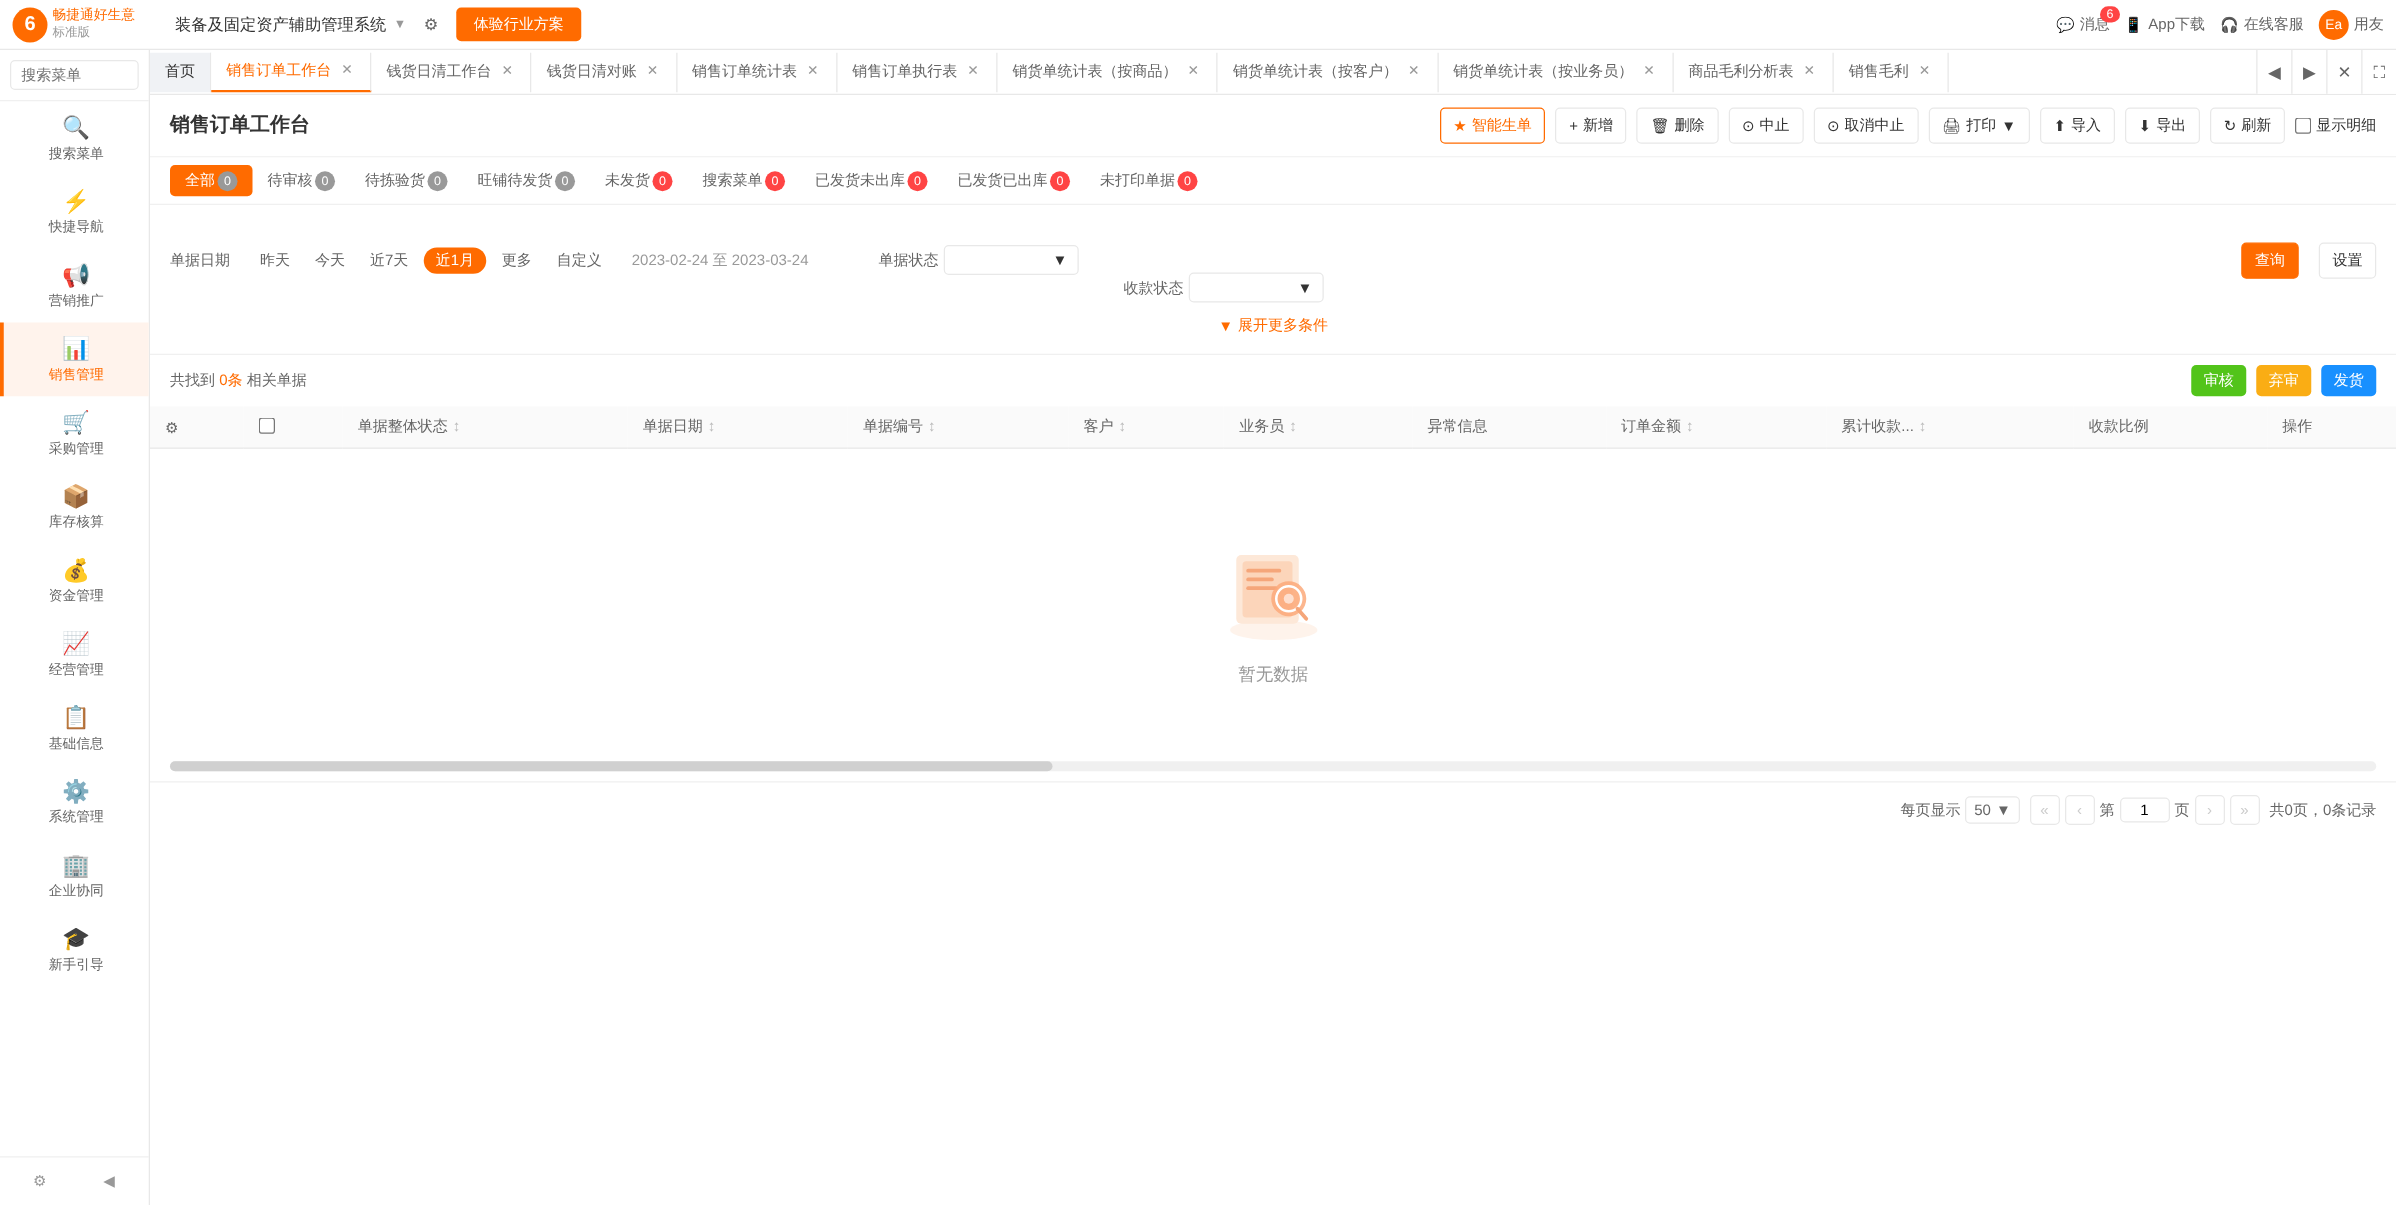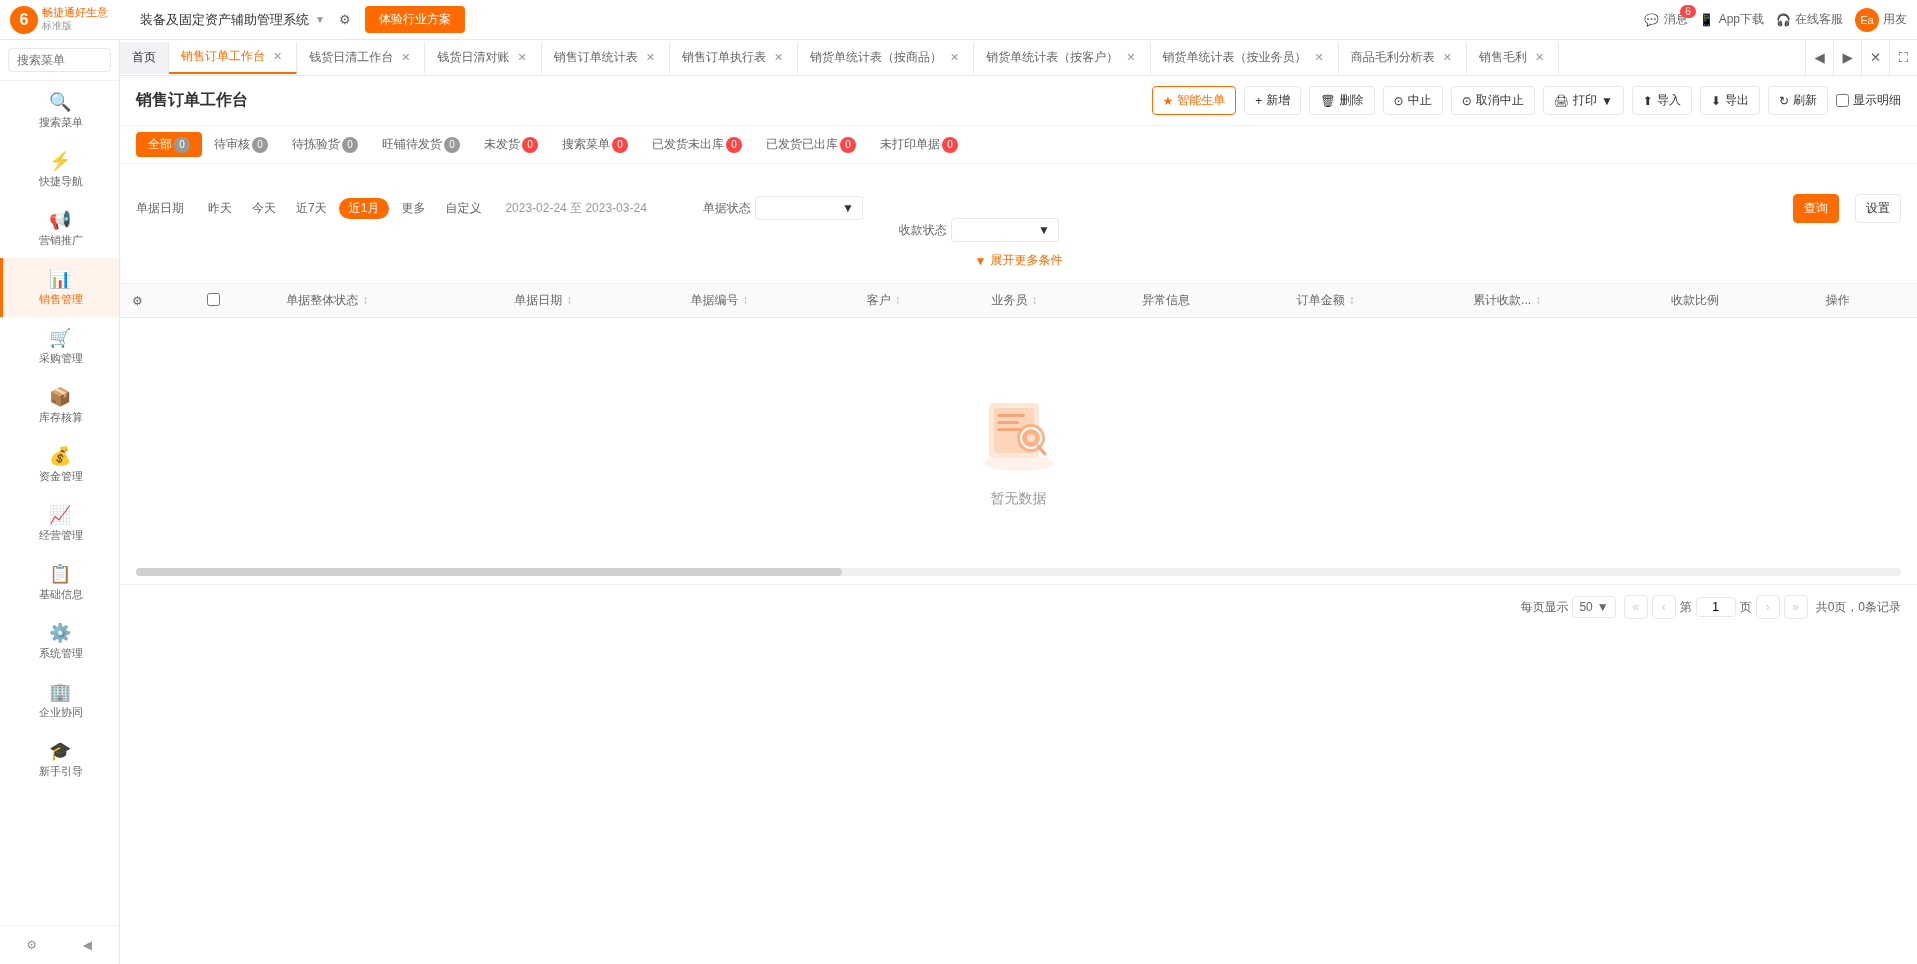--- a/index.html
+++ b/index.html
@@ -356,20 +356,30 @@
             <button class="btn">设置</button>
           </div>
           <div style="display:flex; justify-content:center;">
             <div class="expand-more">
               <span>▼</span>
               <span>展开更多条件</span>
             </div>
           </div>
         </div>
 
+        <div class="results-header">
+          <div class="results-count">
+            共找到 <span style="color:#ff6b00;font-weight:500;">0条</span> 相关单据
+          </div>
+          <div class="quick-actions">
+            <div class="quick-action-btn qa-audit">审核</div>
+            <div class="quick-action-btn qa-revoke">弃审</div>
+            <div class="quick-action-btn qa-ship">发货</div>
+          </div>
+        </div>
 
         <div class="table-container">
           <table>
             <thead id="table-header">
                 <tr>
                   <th><span>⚙</span></th>
                   <th><input type="checkbox" style=""></th>
                   <th><span>单据整体状态</span><span class="sort-icon">↕</span></th>
                   <th><span>单据日期</span><span class="sort-icon">↕</span></th>
                   <th><span>单据编号</span><span class="sort-icon">↕</span></th>

